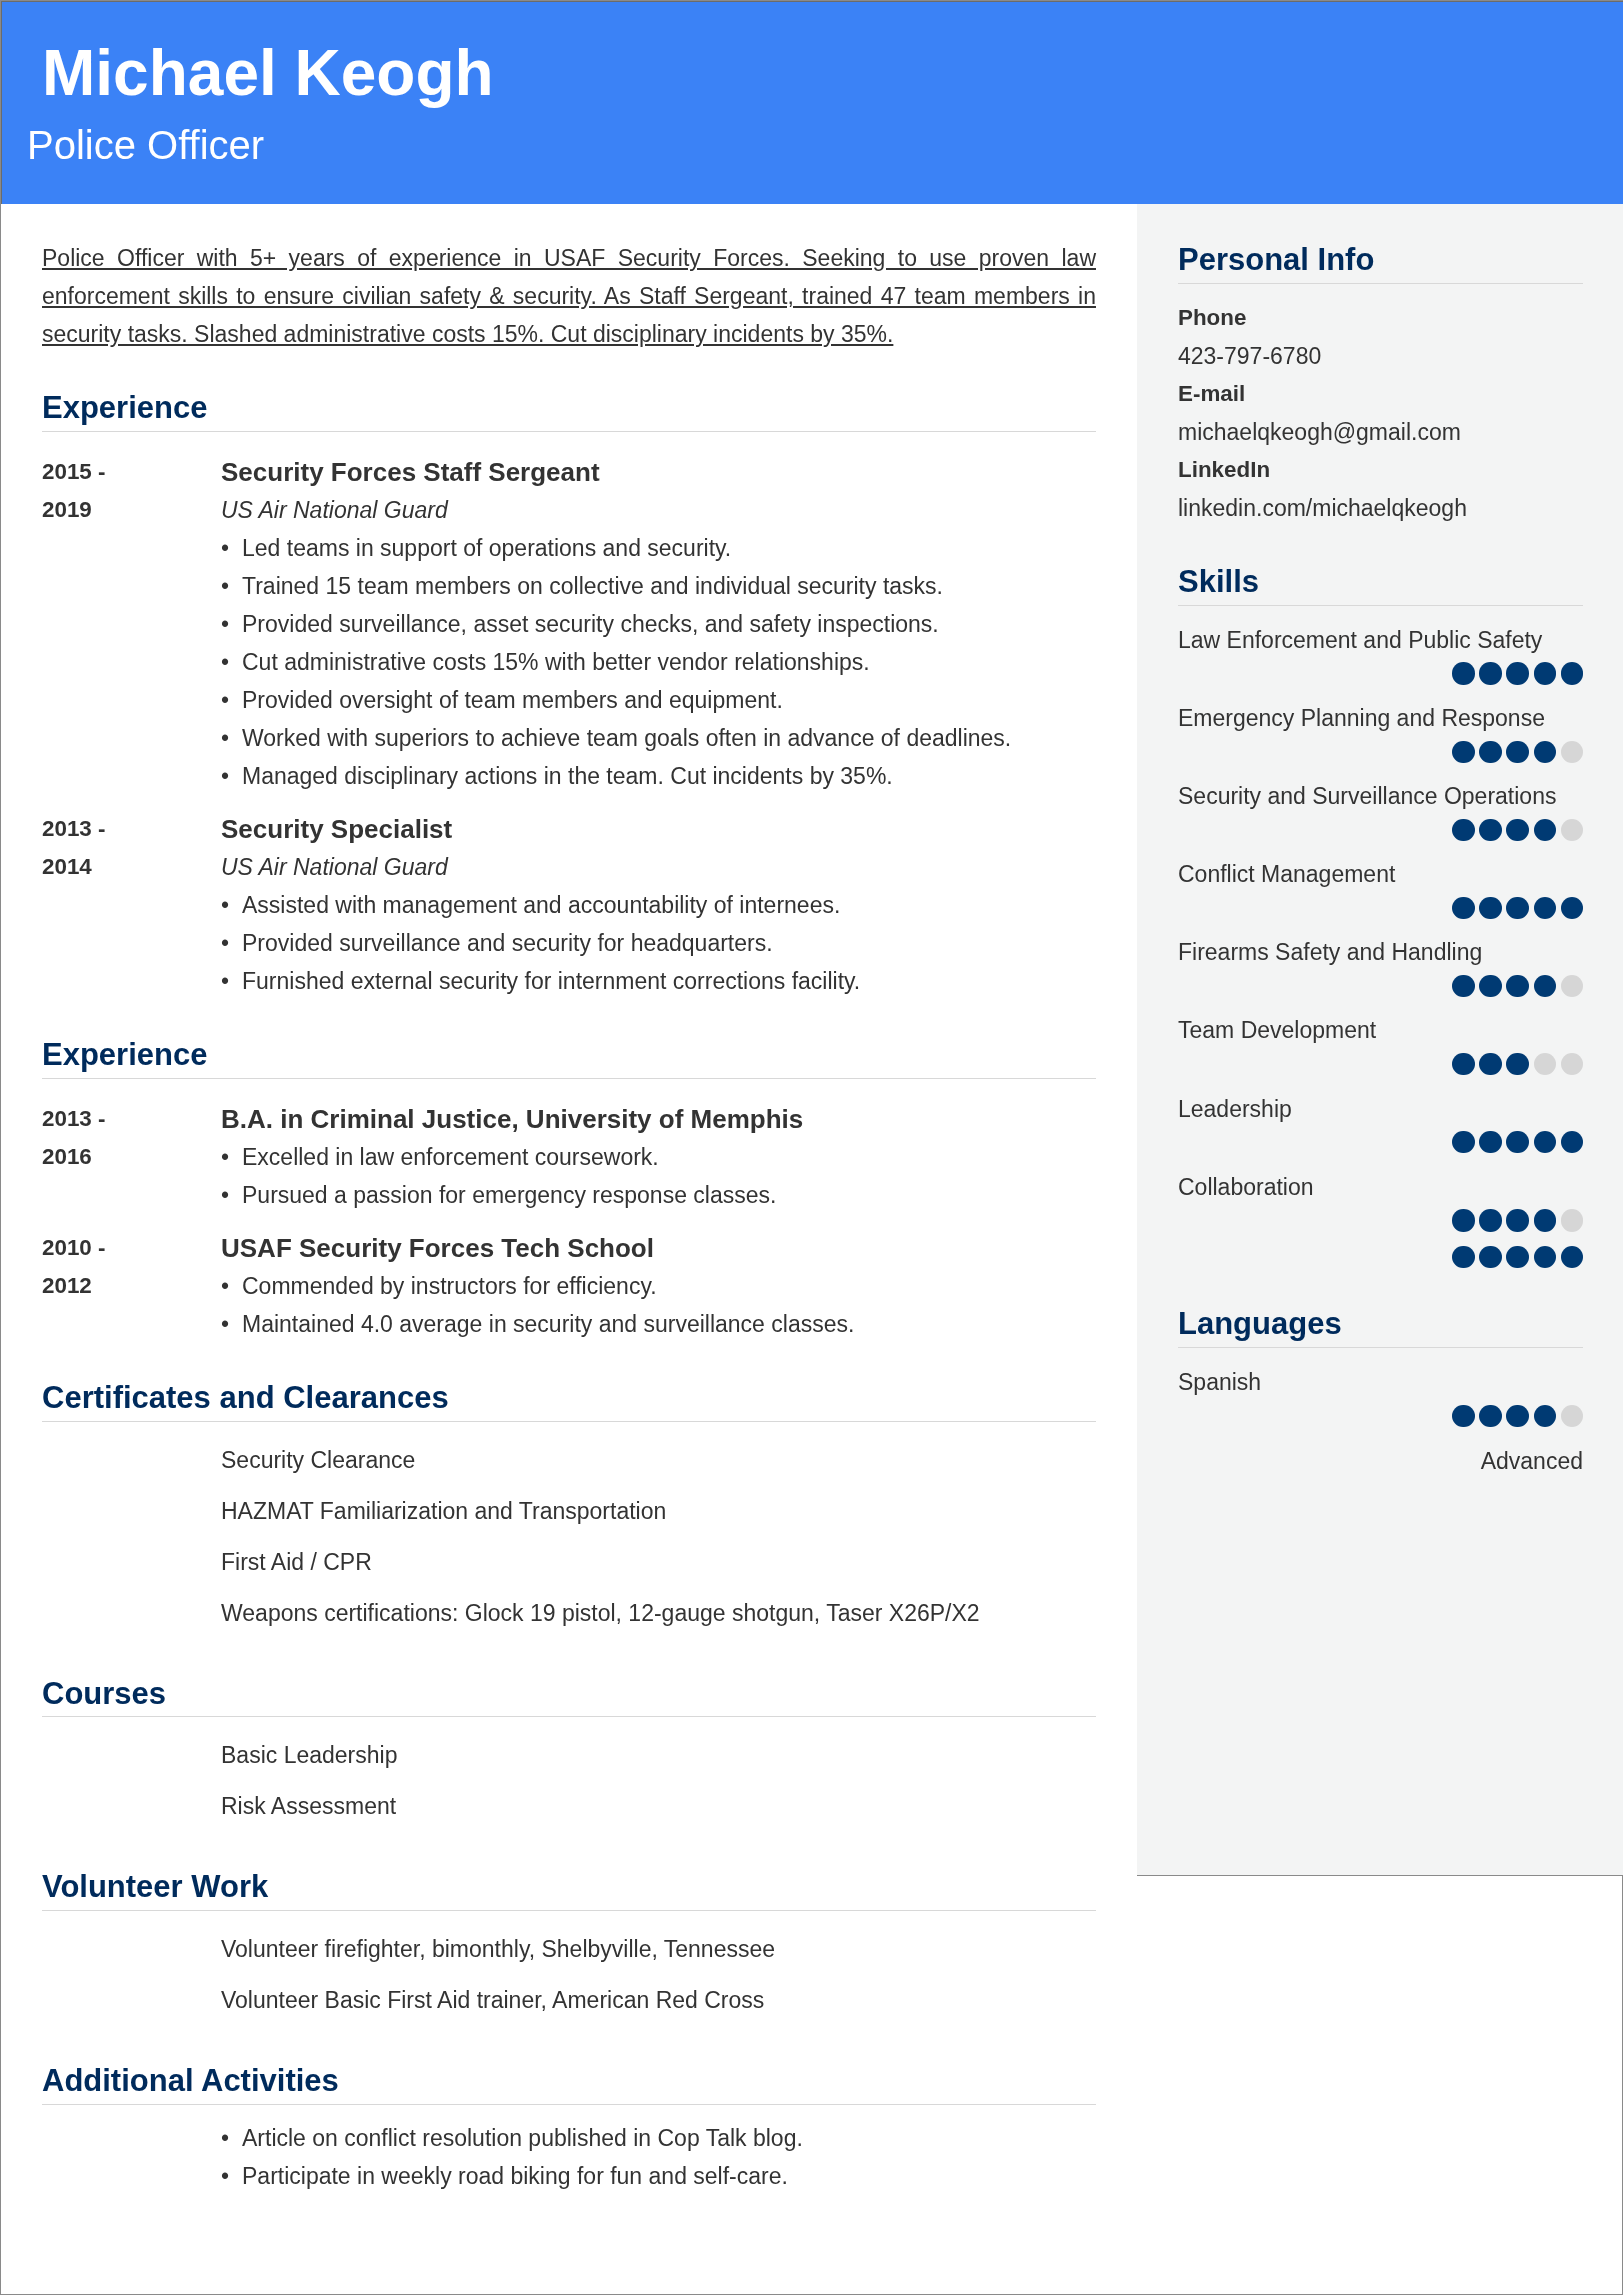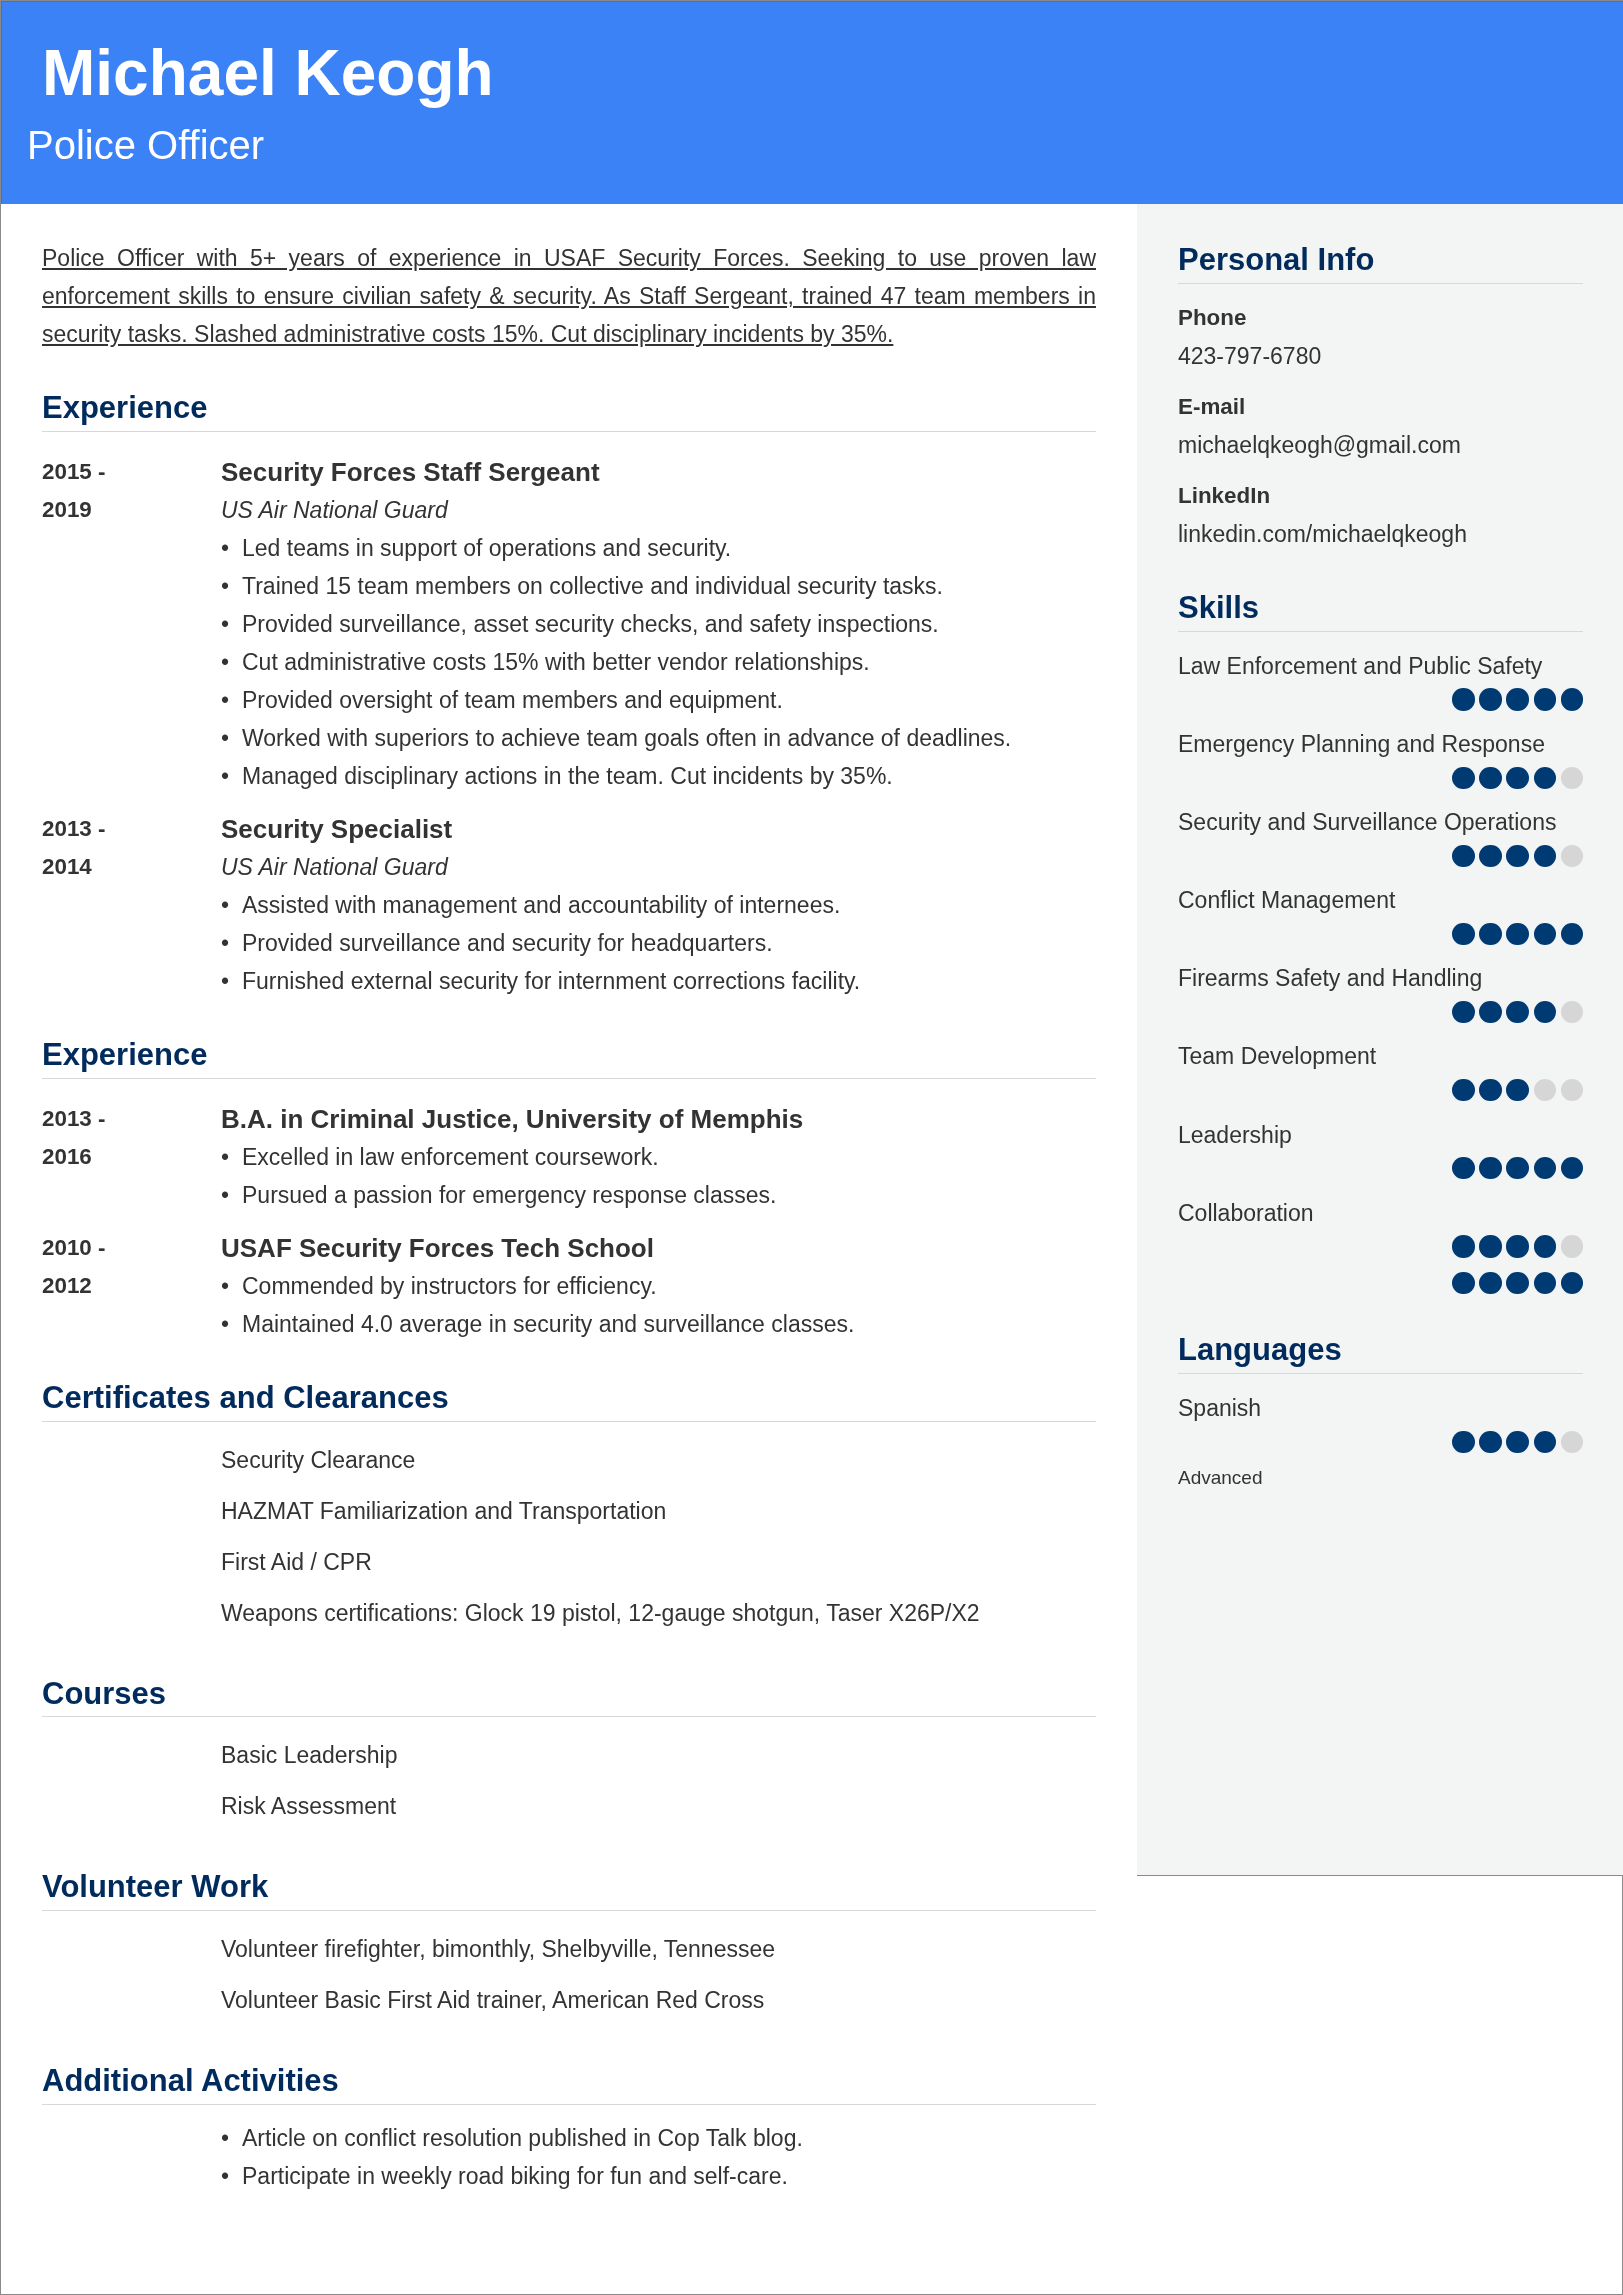--- a/index.html
+++ b/index.html
@@ -62,30 +62,30 @@
   .bullets li .dot {
     position: absolute; left: 0; top: 0; font-size: 23px;
   }
   .plain-list { margin-left: 179px; margin-top: 13px; }
   .plain-list .item { font-size: 23px; line-height: 51px; color: #333; }
   .act-list { margin-left: 179px; margin-top: 14px; }
 
   .side-inner { position: absolute; left: 41px; top: 0; width: 405px; }
   .side-sec { margin-top: 37px; }
   .side-sec.first { margin-top: 38px; }
-  .info-label { font-size: 22.4px; font-weight: bold; line-height: 38px; color: #333; margin-top: 13px; }
+  .info-label { font-size: 22.4px; font-weight: bold; line-height: 38px; color: #333; }
   .info-label.first { margin-top: 15.3px; }
   .info-value { font-size: 23px; line-height: 38px; color: #333; }
   .skill { margin-top: 13px; }
   .skill.first { margin-top: 15.3px; }
   .skill .sname { font-size: 23px; line-height: 38px; color: #333; }
   .dots { display: flex; justify-content: flex-end; gap: 4.7px; margin-top: 3.5px; height: 23.6px; }
   .dots .d { width: 22.4px; height: 22.4px; border-radius: 50%; background: #d6d6d6; }
   .dots .d.on { background: #003a73; }
-  .lang-level { font-size: 19px; line-height: 38px; color: #333; margin-top: 5px; }
+  .lang-level { text-align: right; font-size: 23px; line-height: 38px; color: #333; margin-top: 14px; }
 </style>
 </head>
 <body>
 
 <div class="page">
 
   <div class="header">
     <div class="name">Michael Keogh</div>
     <div class="title">Police Officer</div>
   </div>

